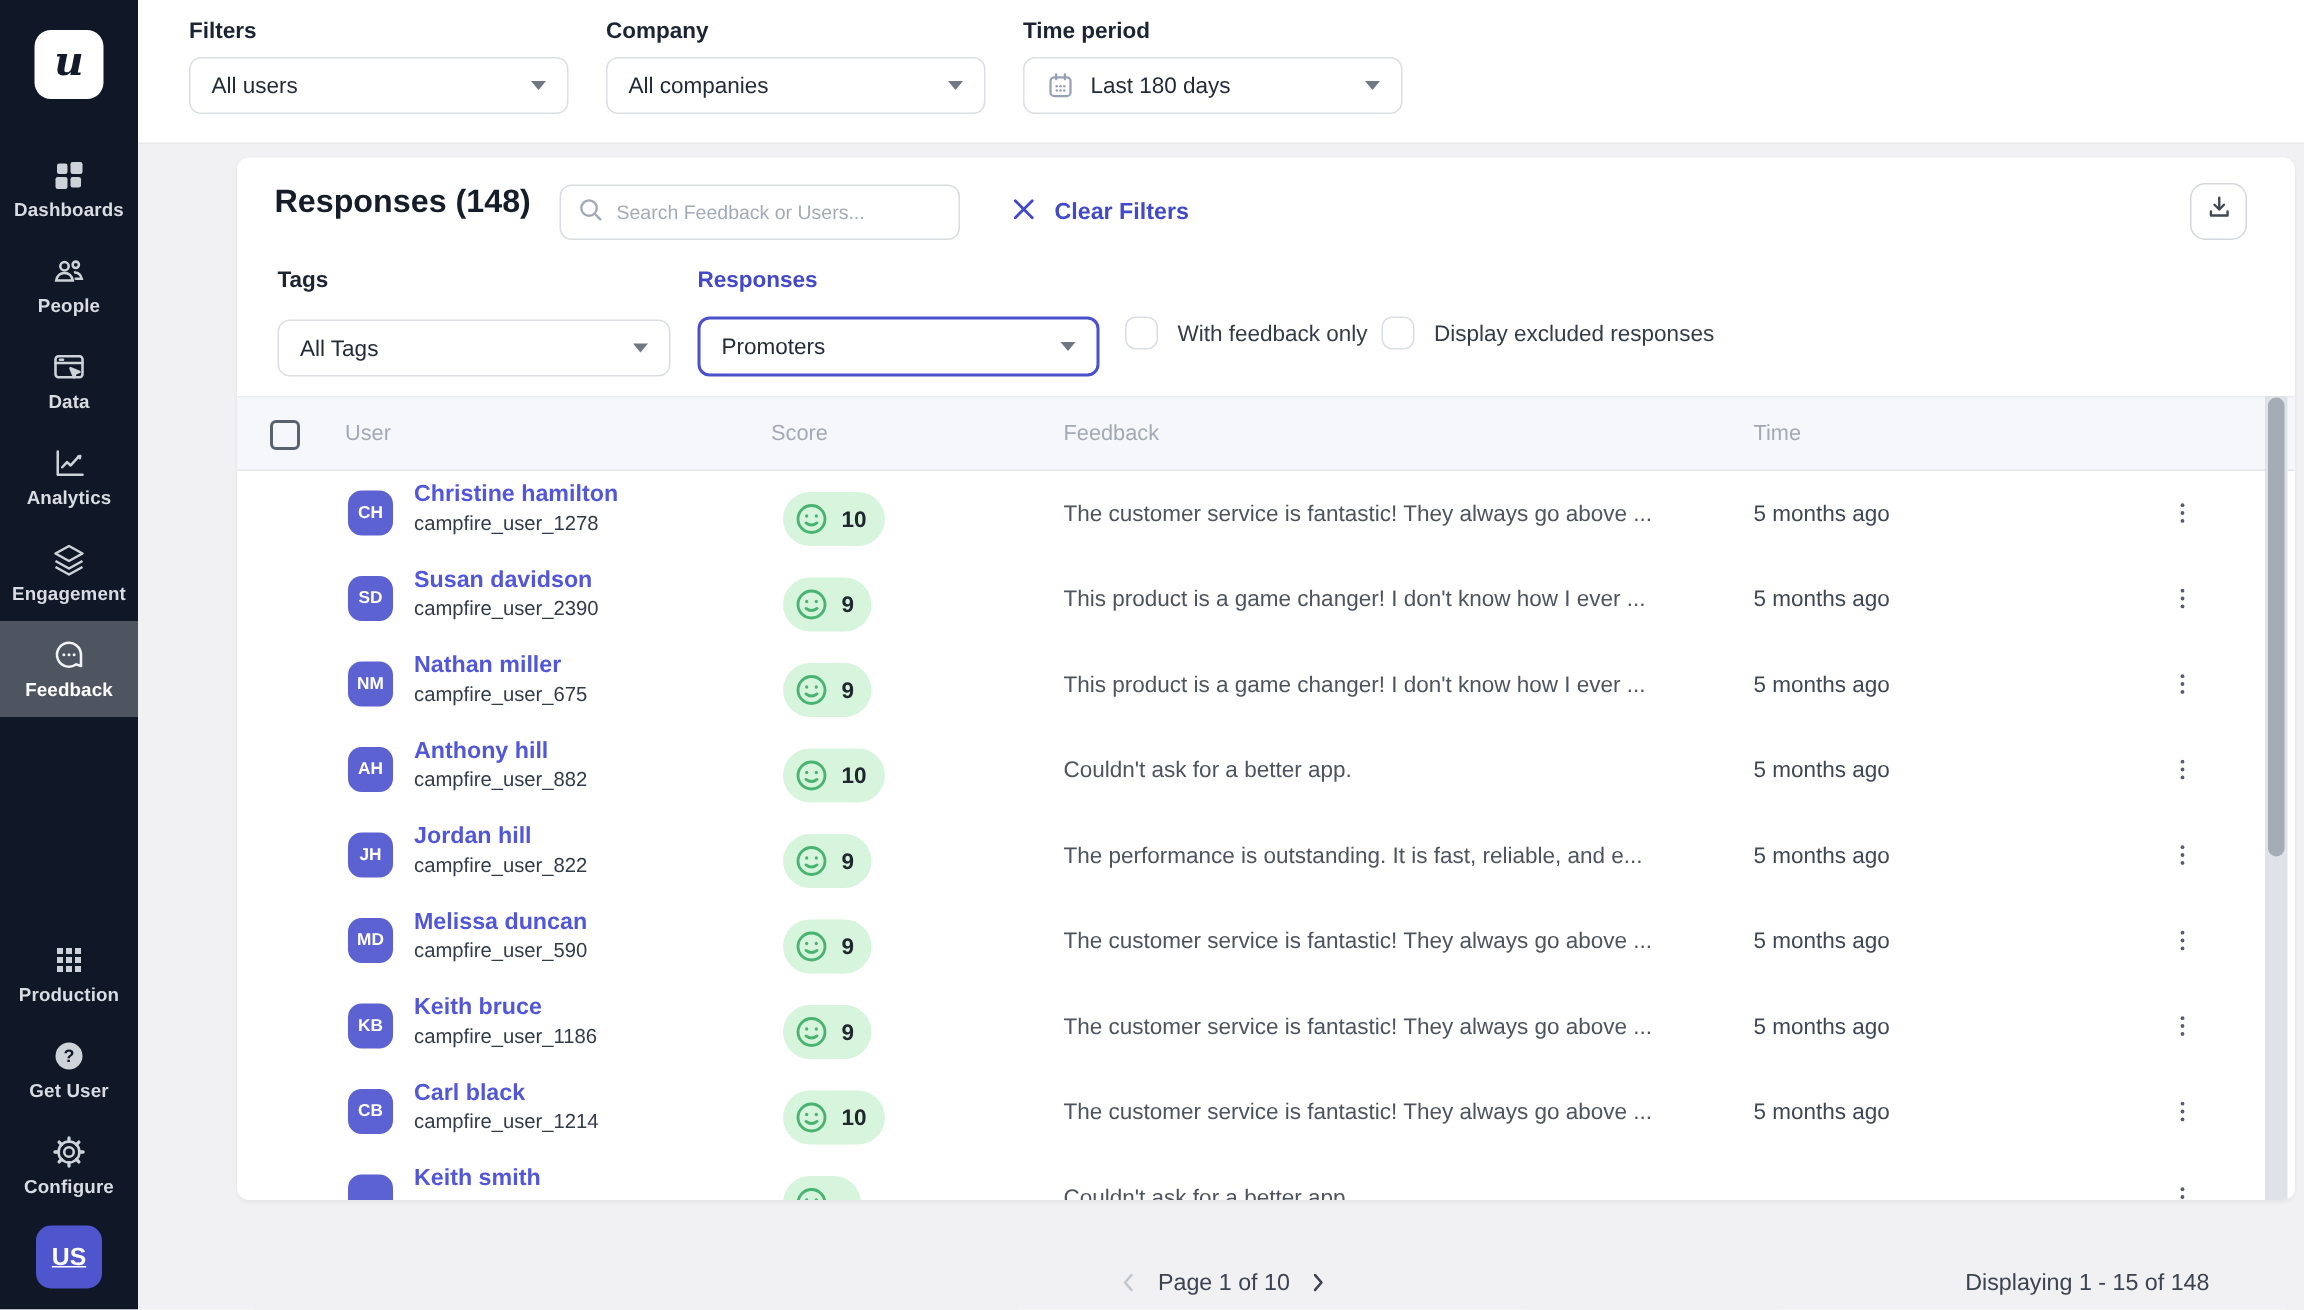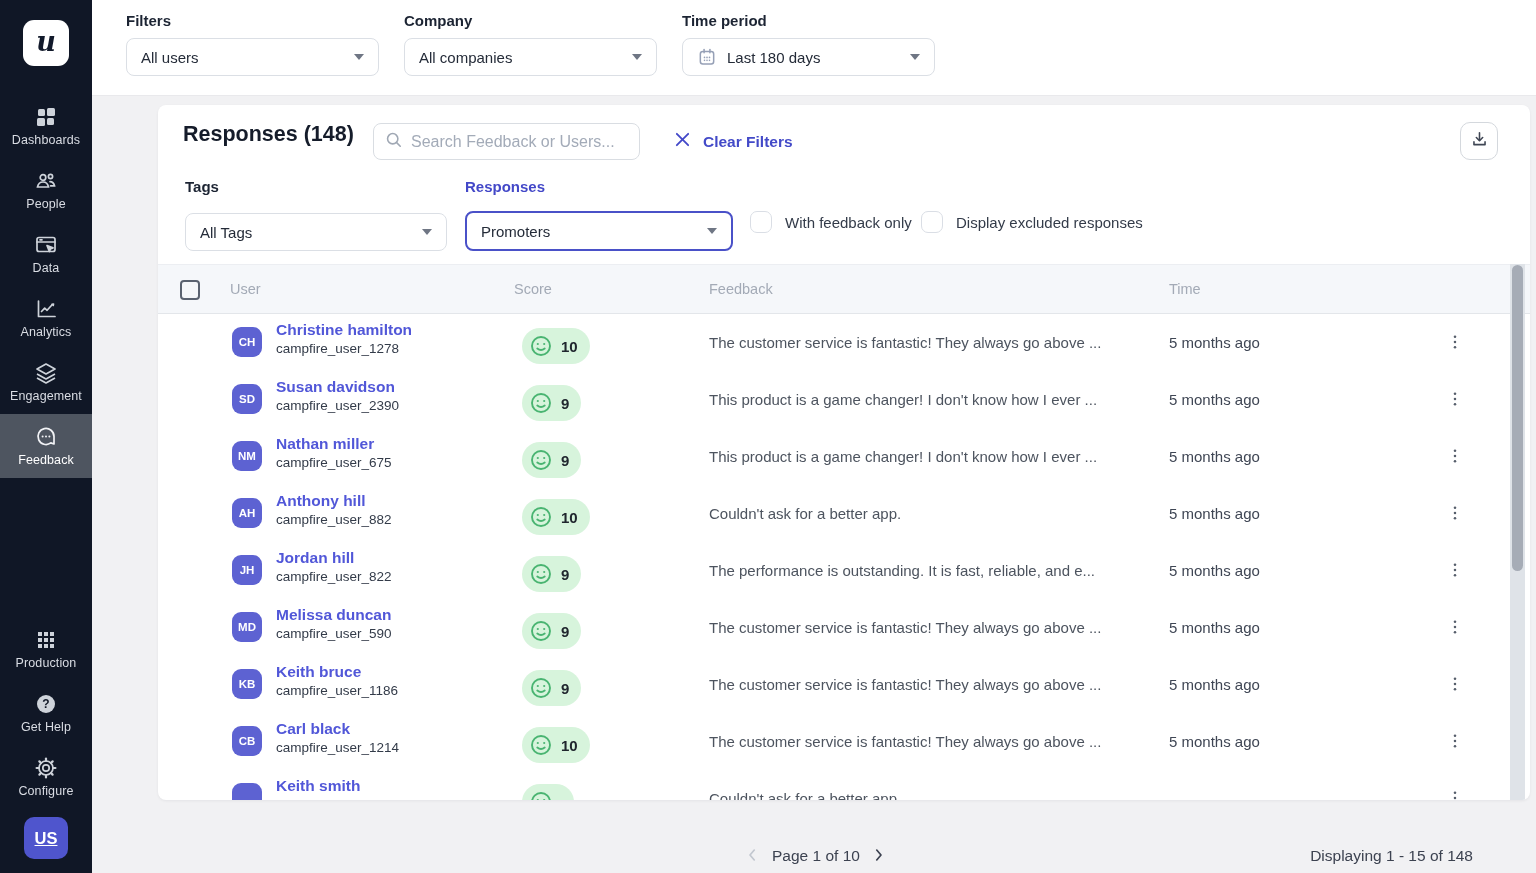--- a/index.html
+++ b/index.html
@@ -5,42 +5,42 @@
   * { margin:0; padding:0; box-sizing:border-box; }
   html,body { width:1536px; height:873px; font-family:"Liberation Sans", sans-serif; background:#f1f1f3; overflow:hidden; }
   .app { position:relative; width:1536px; height:873px; }
 
   
   .sidebar { position:absolute; left:0; top:0; width:92px; height:873px; background:#101726; display:flex; flex-direction:column; align-items:center; }
   .logo-box { margin-top:20px; width:46px; height:46px; background:#ffffff; border-radius:11px; display:flex; align-items:center; justify-content:center; }
   .logo-glyph { font-family:"DejaVu Serif", serif; font-style:italic; font-weight:bold; font-size:27px; color:#121a2b; transform:translateY(-2px); }
   .nav { margin-top:28px; width:100%; display:flex; flex-direction:column; align-items:stretch; }
   .nav-item { height:64px; width:100%; display:flex; flex-direction:column; align-items:center; justify-content:center; gap:4px; cursor:pointer; position:relative; }
-  .nav-item .lbl { font-size:12.5px; color:#d9dce3; letter-spacing:.1px; }
+  .nav-item .lbl { font-size:12.5px; color:#d9dce3; letter-spacing:.1px;font-weight:bold; }
   .nav-item svg { display:block; }
   .nav-item.active { background:#4e5560; }
   .nav-item.active .lbl { color:#ffffff; }
   .beta-badge { position:absolute; top:6px; left:50px; background:#585dd3; color:#fff; font-size:10px; padding:2px 7px; border-radius:9px; }
   .nav-bottom { margin-top:auto; width:100%; display:flex; flex-direction:column; align-items:flex-start; }
   .user-avatar { margin:8px auto 14px auto; width:44px; height:42px; background:#4f55cd; border-radius:10px; color:#fff; font-weight:bold; font-size:16.5px; display:flex; align-items:center; justify-content:center; cursor:pointer;text-decoration:underline; }
 
   
   .topbar { position:absolute; left:92px; top:0; width:1444px; height:96px; background:#ffffff; border-bottom:1px solid #e9e9ec; }
   .tfilter { position:absolute; top:12px; }
   .tfilter .flabel { font-size:15px; font-weight:bold; color:#1c2433; }
   .select { margin-top:9px; width:253px; height:38px; border:1px solid #dbdfe5; border-radius:8px; background:#fff; display:flex; align-items:center; padding:4px 14px; font-size:15px; color:#242b38; cursor:pointer; position:relative; }
   .select .caret { position:absolute; right:14px; width:0; height:0; border-left:5px solid transparent; border-right:5px solid transparent; border-top:6px solid #6f7684; }
   .tf-0 { left:34px; } .tf-1 { left:312px; } .tf-2 { left:590px; }
   .cal-ic { margin-right:10px; display:flex; }
 
   
   .card { position:absolute; left:130px; top:105px; width:1372px; height:695px; background:#ffffff; border-radius:8px; box-shadow:0 1px 3px rgba(20,25,40,.06); overflow:hidden;margin-left:28px; }
   .panel-title { position:absolute; left:25px; top:17px; font-size:21.5px; font-weight:bold; color:#151c2a; }
   .search-box { position:absolute; left:215px; top:18px; width:267px; height:37px; border:1px solid #d9dde2; border-radius:8px; display:flex; align-items:center; padding:0 10px; }
-  .search-box input { border:none; outline:none; flex:1; font-size:16px; color:#30384a; font-family:"Liberation Sans", sans-serif; margin-left:8px; background:transparent; }
+  .search-box input { border:none; outline:none; flex:1; font-size:13px; color:#30384a; font-family:"Liberation Sans", sans-serif; margin-left:8px; background:transparent; }
   .search-box input::placeholder { color:#a3abb8; }
   .clear-filters { position:absolute; left:516px; top:26px; display:flex; align-items:center; gap:12px; cursor:pointer; }
   .clear-filters .cf-text { color:#434ac8; font-size:15.5px; font-weight:bold; }
   .dl-btn { position:absolute; left:1302px; top:17px; width:38px; height:38px; border:1px solid #d4d8dd; border-radius:10px; background:#fff; display:flex; align-items:center; justify-content:center; cursor:pointer; }
 
   .flabel2 { position:absolute; font-size:15px; font-weight:bold; }
   .lbl-tags { left:27px; top:73px; color:#1c2433; }
   .lbl-resp { left:307px; top:73px; color:#4348c8; }
   .sel-tags { position:absolute; left:27px; top:99px; width:262px; }
   .sel-resp { position:absolute; left:307px; top:97px; width:268px; height:40px; border:2px solid #4a51c8; }
@@ -184,21 +184,21 @@
         <span class="lbl">Production</span>
       </div>
 
       <div class="nav-item">
         <span>
           <svg width="24" height="24" viewBox="0 0 24 24">
               <circle cx="12" cy="12" r="9" fill="#ced3da"></circle>
               <text x="12" y="16.3" text-anchor="middle" font-size="12" font-weight="bold" fill="#101726" font-family="Liberation Sans, sans-serif">?</text>
             </svg>
         </span>
-        <span class="lbl">Get Help</span>
+        <span class="lbl">Get User</span>
       </div>
 
       <div class="nav-item">
         <span>
           <svg width="24" height="24" viewBox="0 0 24 24" fill="none" stroke="#ced3da" stroke-width="1.7" stroke-linecap="round">
               <circle cx="12" cy="12" r="3.2"></circle>
               <circle cx="12" cy="12" r="7"></circle>
               <g stroke-width="2.2">
                 <line x1="12" y1="2.6" x2="12" y2="5"></line>
                 <line x1="12" y1="19" x2="12" y2="21.4"></line>

